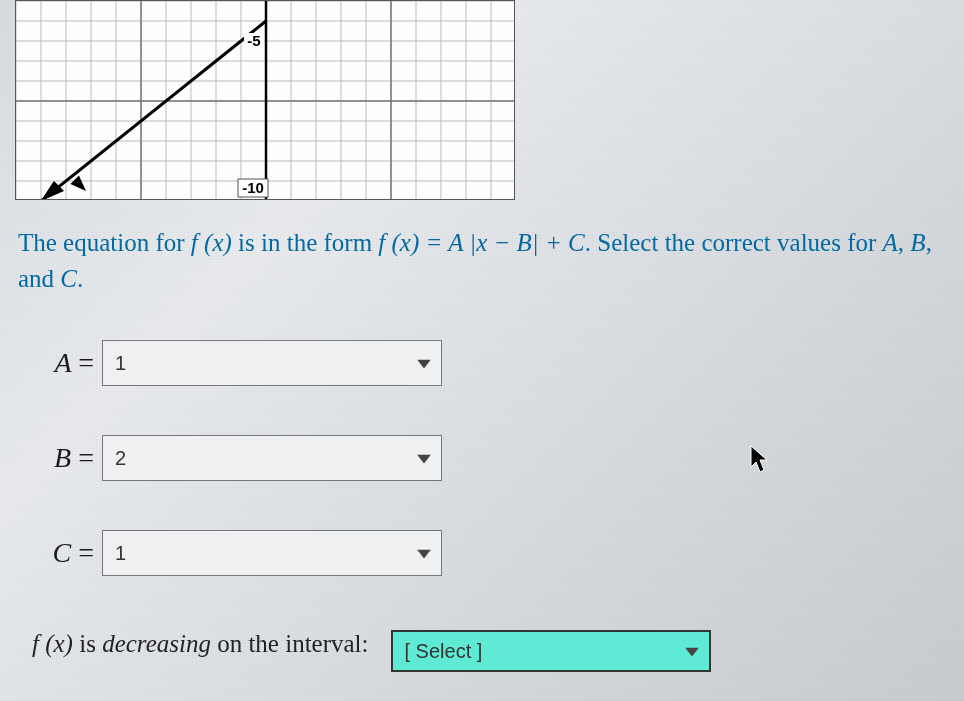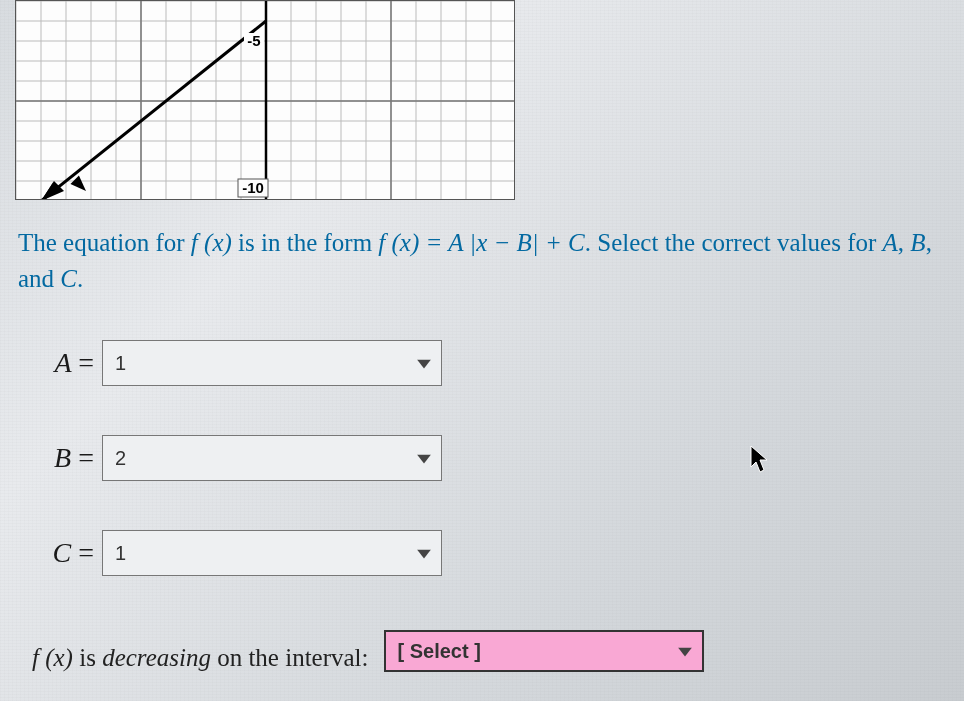--- a/index.html
+++ b/index.html
@@ -76,41 +76,40 @@
     position: absolute;
     right: 10px;
     top: 50%;
     transform: translateY(-50%);
   }
   .interval-row {
     position: absolute;
     left: 32px;
     top: 630px;
     display: flex;
-    align-items: flex-end;
-    gap: 15px;
+    align-items: flex-start;
+    gap: 22px;
   }
   .interval-text {
     font-size: 25px;
     color: #222;
   }
   .interval-select {
     position: relative;
     width: 320px;
     height: 42px;
     border: 2px solid #333;
-    background: #f9a8d4;
+    background: #5eead4;
     display: flex;
     align-items: center;
     padding: 0 12px;
     font-family: Arial, Helvetica, sans-serif;
     font-size: 20px;
     color: #333;
     cursor: pointer;
-    font-weight: bold;
   }
   .cursor-arrow {
     position: absolute;
     left: 750px;
     top: 445px;
   }
 </style>
 </head>
 <body>
 

